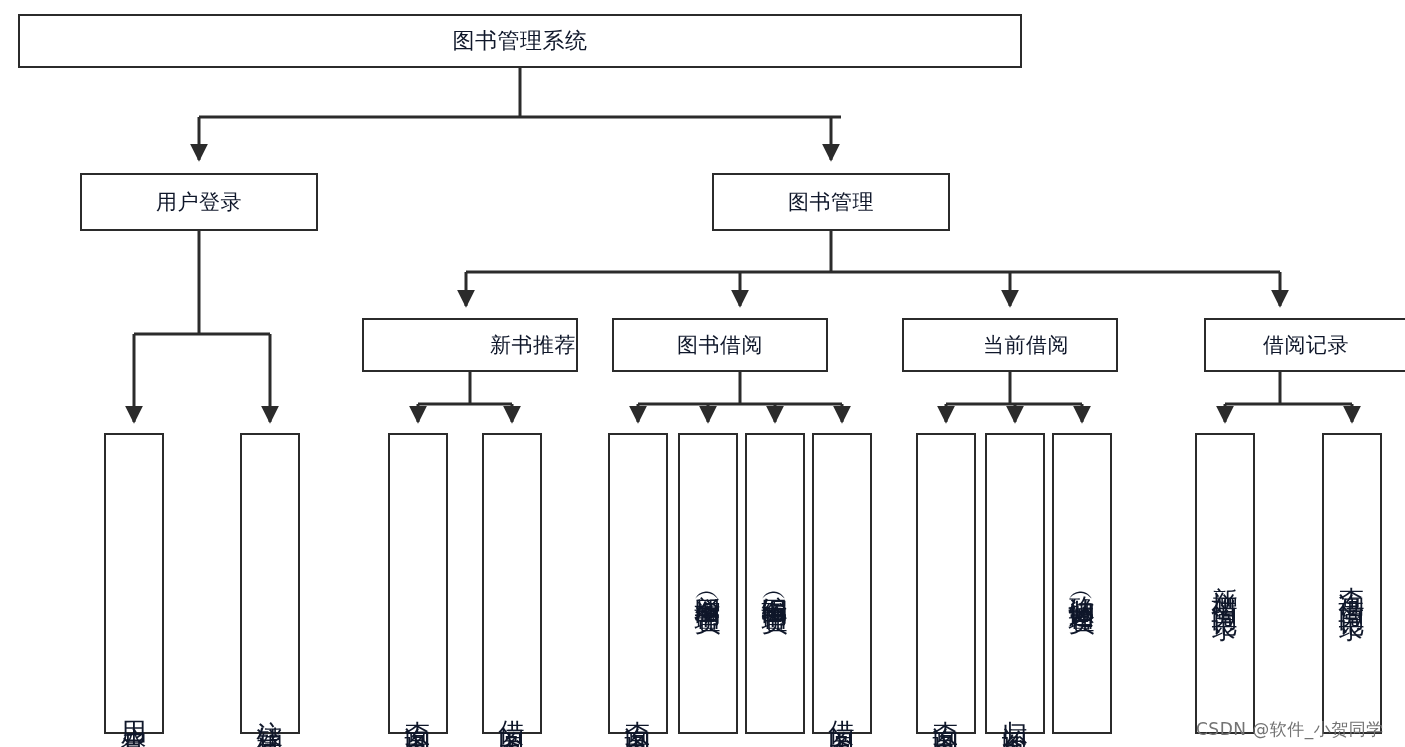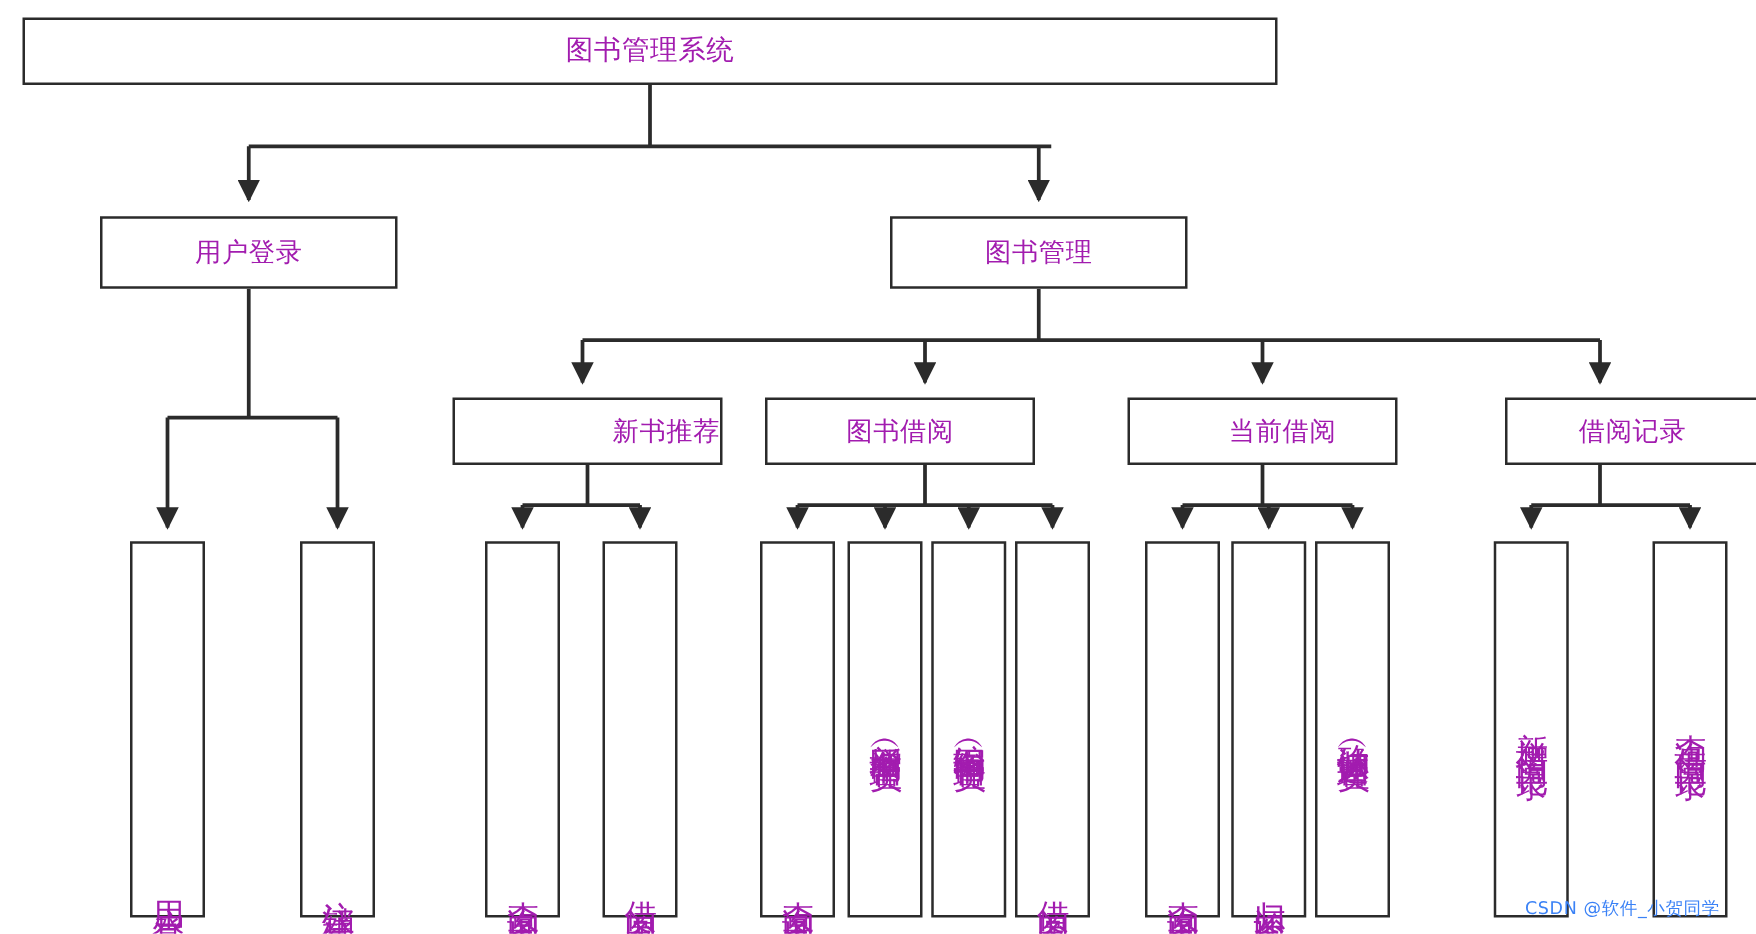--- a/index.html
+++ b/index.html
@@ -26,21 +26,21 @@
   .node {
     position: absolute;
     box-sizing: border-box;
     border: 2px solid #2b2b2b;
     background: #ffffff;
     display: flex;
     align-items: center;
     justify-content: center;
   }
   .node-label {
-    color: #a21caf;
+    color: #0f172a;
     letter-spacing: 0.5px;
     white-space: nowrap;
     line-height: 1.25;
   }
   
   .node.h .node-label {
     font-size: 21px;
   }
   .node.root .node-label {
     font-size: 22px;
@@ -60,25 +60,24 @@
     text-orientation: upright;
     font-size: 26px;
     letter-spacing: 6px;
     line-height: 1;
   }
   .node.v.tight .node-label {
     letter-spacing: 2px;
   }
   .watermark {
     position: absolute;
-    color: #3b82f6;
-    font-size: 14px;
+    color: #737373;
+    font-size: 17px;
     white-space: nowrap;
     letter-spacing: 0.5px;
-    padding-left: 24px;
   }
 </style>
 </head>
 <body>
 
 <div id="canvas">
 
   <svg id="edges" viewBox="0 0 1405 747" xmlns="http://www.w3.org/2000/svg">
     <defs>
       <marker id="arrow" viewBox="0 0 10 10" refX="9" refY="5" markerWidth="6" markerHeight="6" orient="auto-start-reverse">

